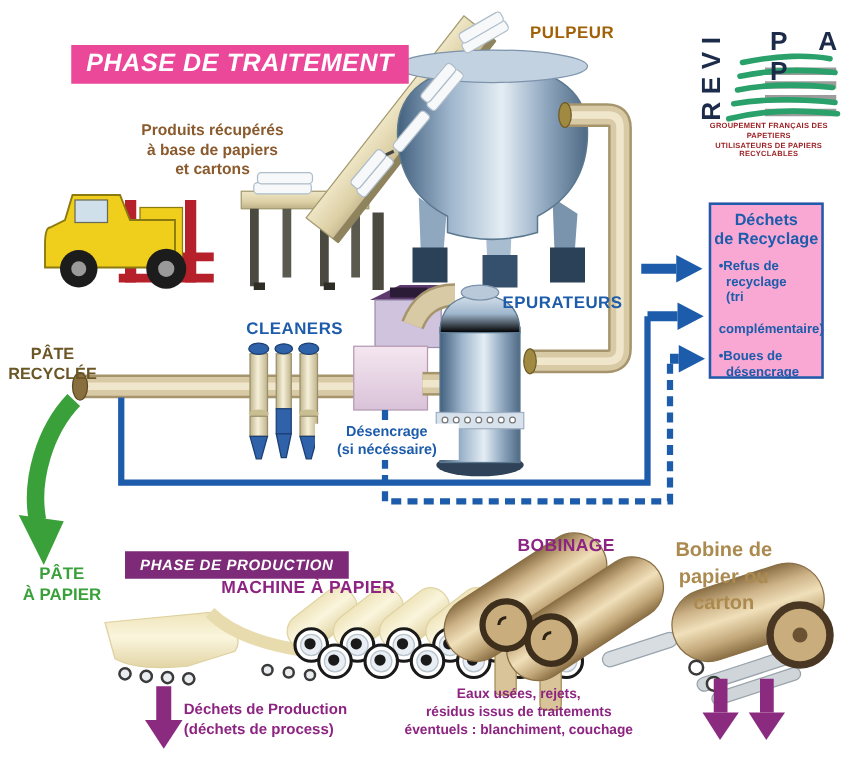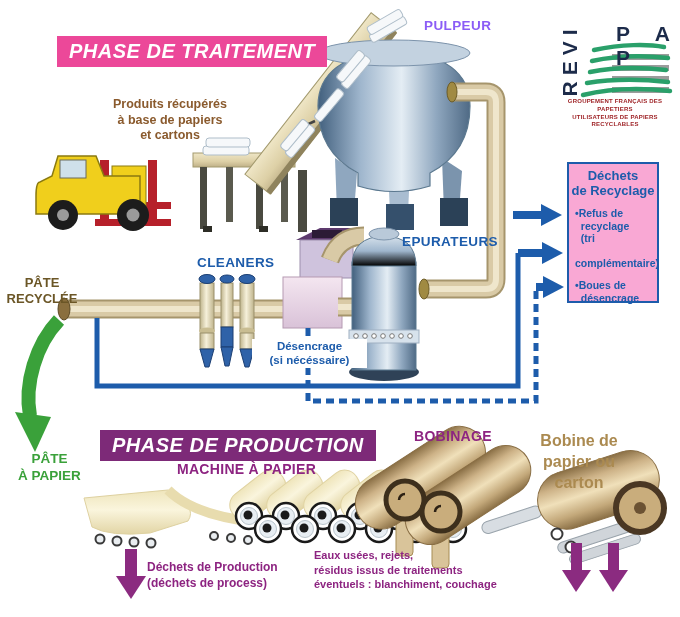--- a/index.html
+++ b/index.html
@@ -386,21 +386,21 @@
     <polygon points="599,570 628,570 613,592"></polygon>
   </g>
 </svg>
 
   <div class="lbl banner" style="left:57px;top:36px;background:#ec4899;font-size:20px;">PHASE DE TRAITEMENT</div>
 
   <div class="lbl ml" style="left:96px;top:97px;width:148px;text-align:center;font-size:12.5px;line-height:1.25;color:#8a5a2d;">Produits récupérés
 à base de papiers
 et cartons</div>
 
-  <div class="lbl" style="left:424px;top:18px;font-size:13.5px;color:#8b5cf6;letter-spacing:.4px;">PULPEUR</div>
+  <div class="lbl" style="left:424px;top:18px;font-size:13.5px;color:#a16207;letter-spacing:.4px;">PULPEUR</div>
 
   <div class="lbl" style="left:524px;top:48px;width:92px;height:24px;text-align:center;font-size:21px;
               letter-spacing:6px;color:#1c2b4a;transform:rotate(-90deg);">REVI</div>
   <div class="lbl" style="left:616px;top:22px;font-size:21px;letter-spacing:10px;color:#1c2b4a;">P A P</div>
   <div class="lbl ml" style="left:552px;top:98px;width:126px;text-align:center;font-size:6px;line-height:1.3;
               color:#9b1b1f;letter-spacing:.2px;">GROUPEMENT FRANÇAIS DES PAPETIERS
 UTILISATEURS DE PAPIERS RECYCLABLES</div>
 
   <div style="position:absolute;left:567px;top:162px;width:88px;height:132px;background:#f9a8d4;
               border:2.5px solid #1d5cab;padding:5px 0 0 0;">
@@ -419,32 +419,32 @@
   <div class="lbl" style="left:402px;top:234px;font-size:13.5px;color:#1d5cab;letter-spacing:.4px;">EPURATEURS</div>
 
   <div class="lbl ml" style="left:2px;top:275px;width:80px;text-align:center;font-size:13px;line-height:1.2;color:#6b5626;">PÂTE
 RECYCLÉE</div>
 
 
   <div class="lbl ml" style="left:252px;top:339px;width:115px;text-align:center;font-size:11.5px;line-height:1.25;
               color:#1d5cab;background:#fff;">Désencrage
 (si nécéssaire)</div>
 
-  <div class="lbl banner" style="left:100px;top:430px;background:#7d2a78;font-size:20px;">PHASE DE PRODUCTION</div>
+  <div class="lbl banner" style="left:100px;top:441px;background:#7d2a78;font-size:12px;">PHASE DE PRODUCTION</div>
 
   <div class="lbl ml" style="left:2px;top:451px;width:95px;text-align:center;font-size:13.5px;line-height:1.25;color:#3aa13a;">PÂTE
 À PAPIER</div>
 
   <div class="lbl" style="left:177px;top:461px;font-size:14px;color:#8d2481;letter-spacing:.3px;">MACHINE À PAPIER</div>
 
   <div class="lbl" style="left:414px;top:428px;font-size:14px;color:#8d2481;letter-spacing:.3px;">BOBINAGE</div>
 
   <div class="lbl ml" style="left:523px;top:431px;width:112px;text-align:center;font-size:16px;line-height:1.3;color:#ab8a50;">Bobine de
 papier ou carton</div>
 
   <div class="lbl ml" style="left:147px;top:560px;font-size:12px;line-height:1.3;color:#8d2481;">Déchets de Production
 (déchets de process)</div>
 
-  <div class="lbl ml" style="left:314px;top:548px;width:262px;text-align:left;font-size:11px;line-height:1.32;color:#8d2481;">Eaux usées, rejets,
+  <div class="lbl ml" style="left:284px;top:548px;width:262px;text-align:center;font-size:11px;line-height:1.32;color:#8d2481;">Eaux usées, rejets,
 résidus issus de traitements
 éventuels : blanchiment, couchage</div>
 
 </div>
 
 </body></html>

